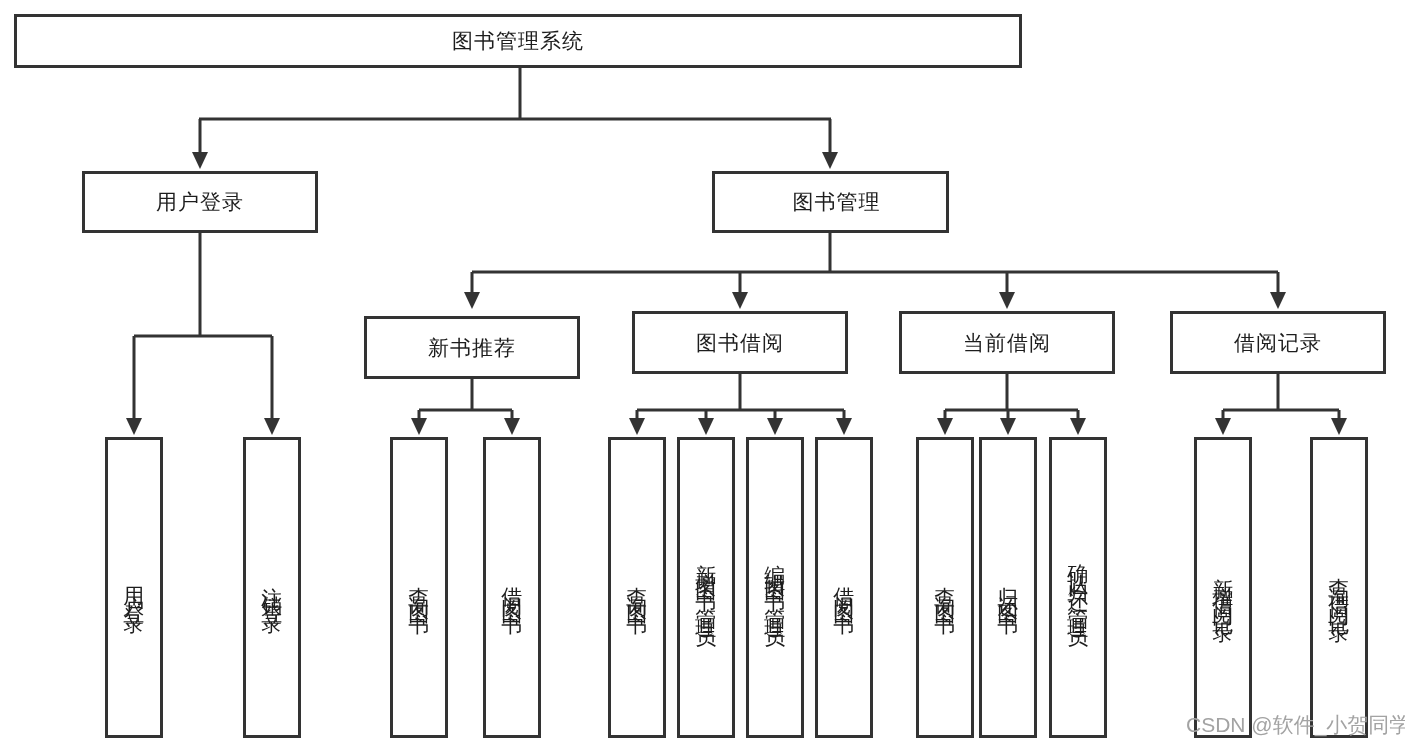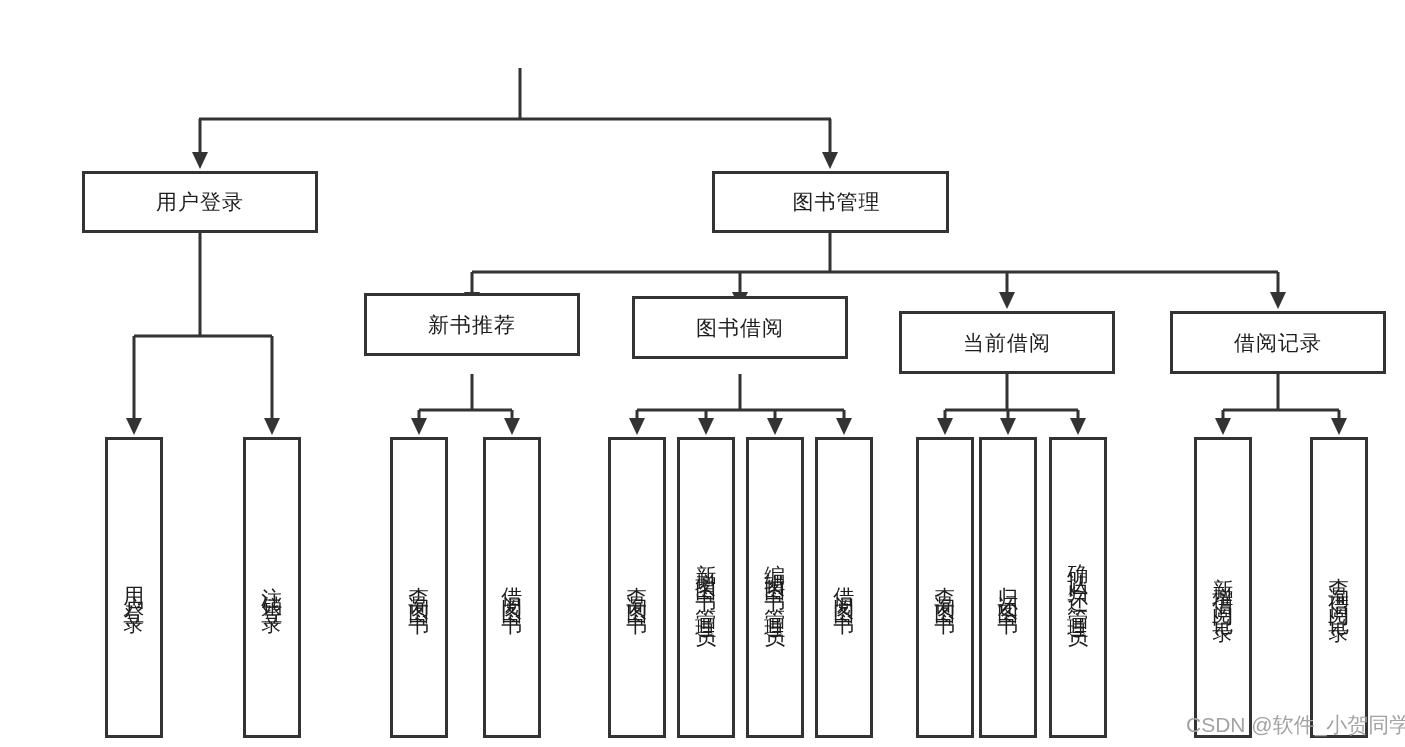--- a/index.html
+++ b/index.html
@@ -84,32 +84,35 @@
       <polygon points="1000,418 1016,418 1008,435"></polygon>
       <polygon points="1070,418 1086,418 1078,435"></polygon>
     </g>
     <g>
       <path d="M1278 374 V410 M1223 410 H1339 M1223 410 V419 M1339 410 V419"></path>
       <polygon points="1215,418 1231,418 1223,435"></polygon>
       <polygon points="1331,418 1347,418 1339,435"></polygon>
     </g>
   </svg>
 
+  <div class="box" style="left:14px;top:14px;width:1008px;height:54px;">
+    <span class="h-label">图书管理系统</span>
+  </div>
 
   <div class="box" style="left:82px;top:171px;width:236px;height:62px;">
     <span class="h-label">用户登录</span>
   </div>
   <div class="box" style="left:712px;top:171px;width:237px;height:62px;padding-left:12px;">
     <span class="h-label">图书管理</span>
   </div>
 
-  <div class="box" style="left:364px;top:293px;width:216px;height:63px;">
+  <div class="box" style="left:364px;top:316px;width:216px;height:63px;">
     <span class="h-label">新书推荐</span>
   </div>
-  <div class="box" style="left:632px;top:296px;width:216px;height:63px;">
+  <div class="box" style="left:632px;top:311px;width:216px;height:63px;">
     <span class="h-label">图书借阅</span>
   </div>
   <div class="box" style="left:899px;top:311px;width:216px;height:63px;font-family:Liberation Mono, monospace;">
     <span class="h-label">当前借阅</span>
   </div>
   <div class="box" style="left:1170px;top:311px;width:216px;height:63px;">
     <span class="h-label">借阅记录</span>
   </div>
 
   <div class="box leaf" style="left:105px;top:437px;width:58px;height:301px;">

